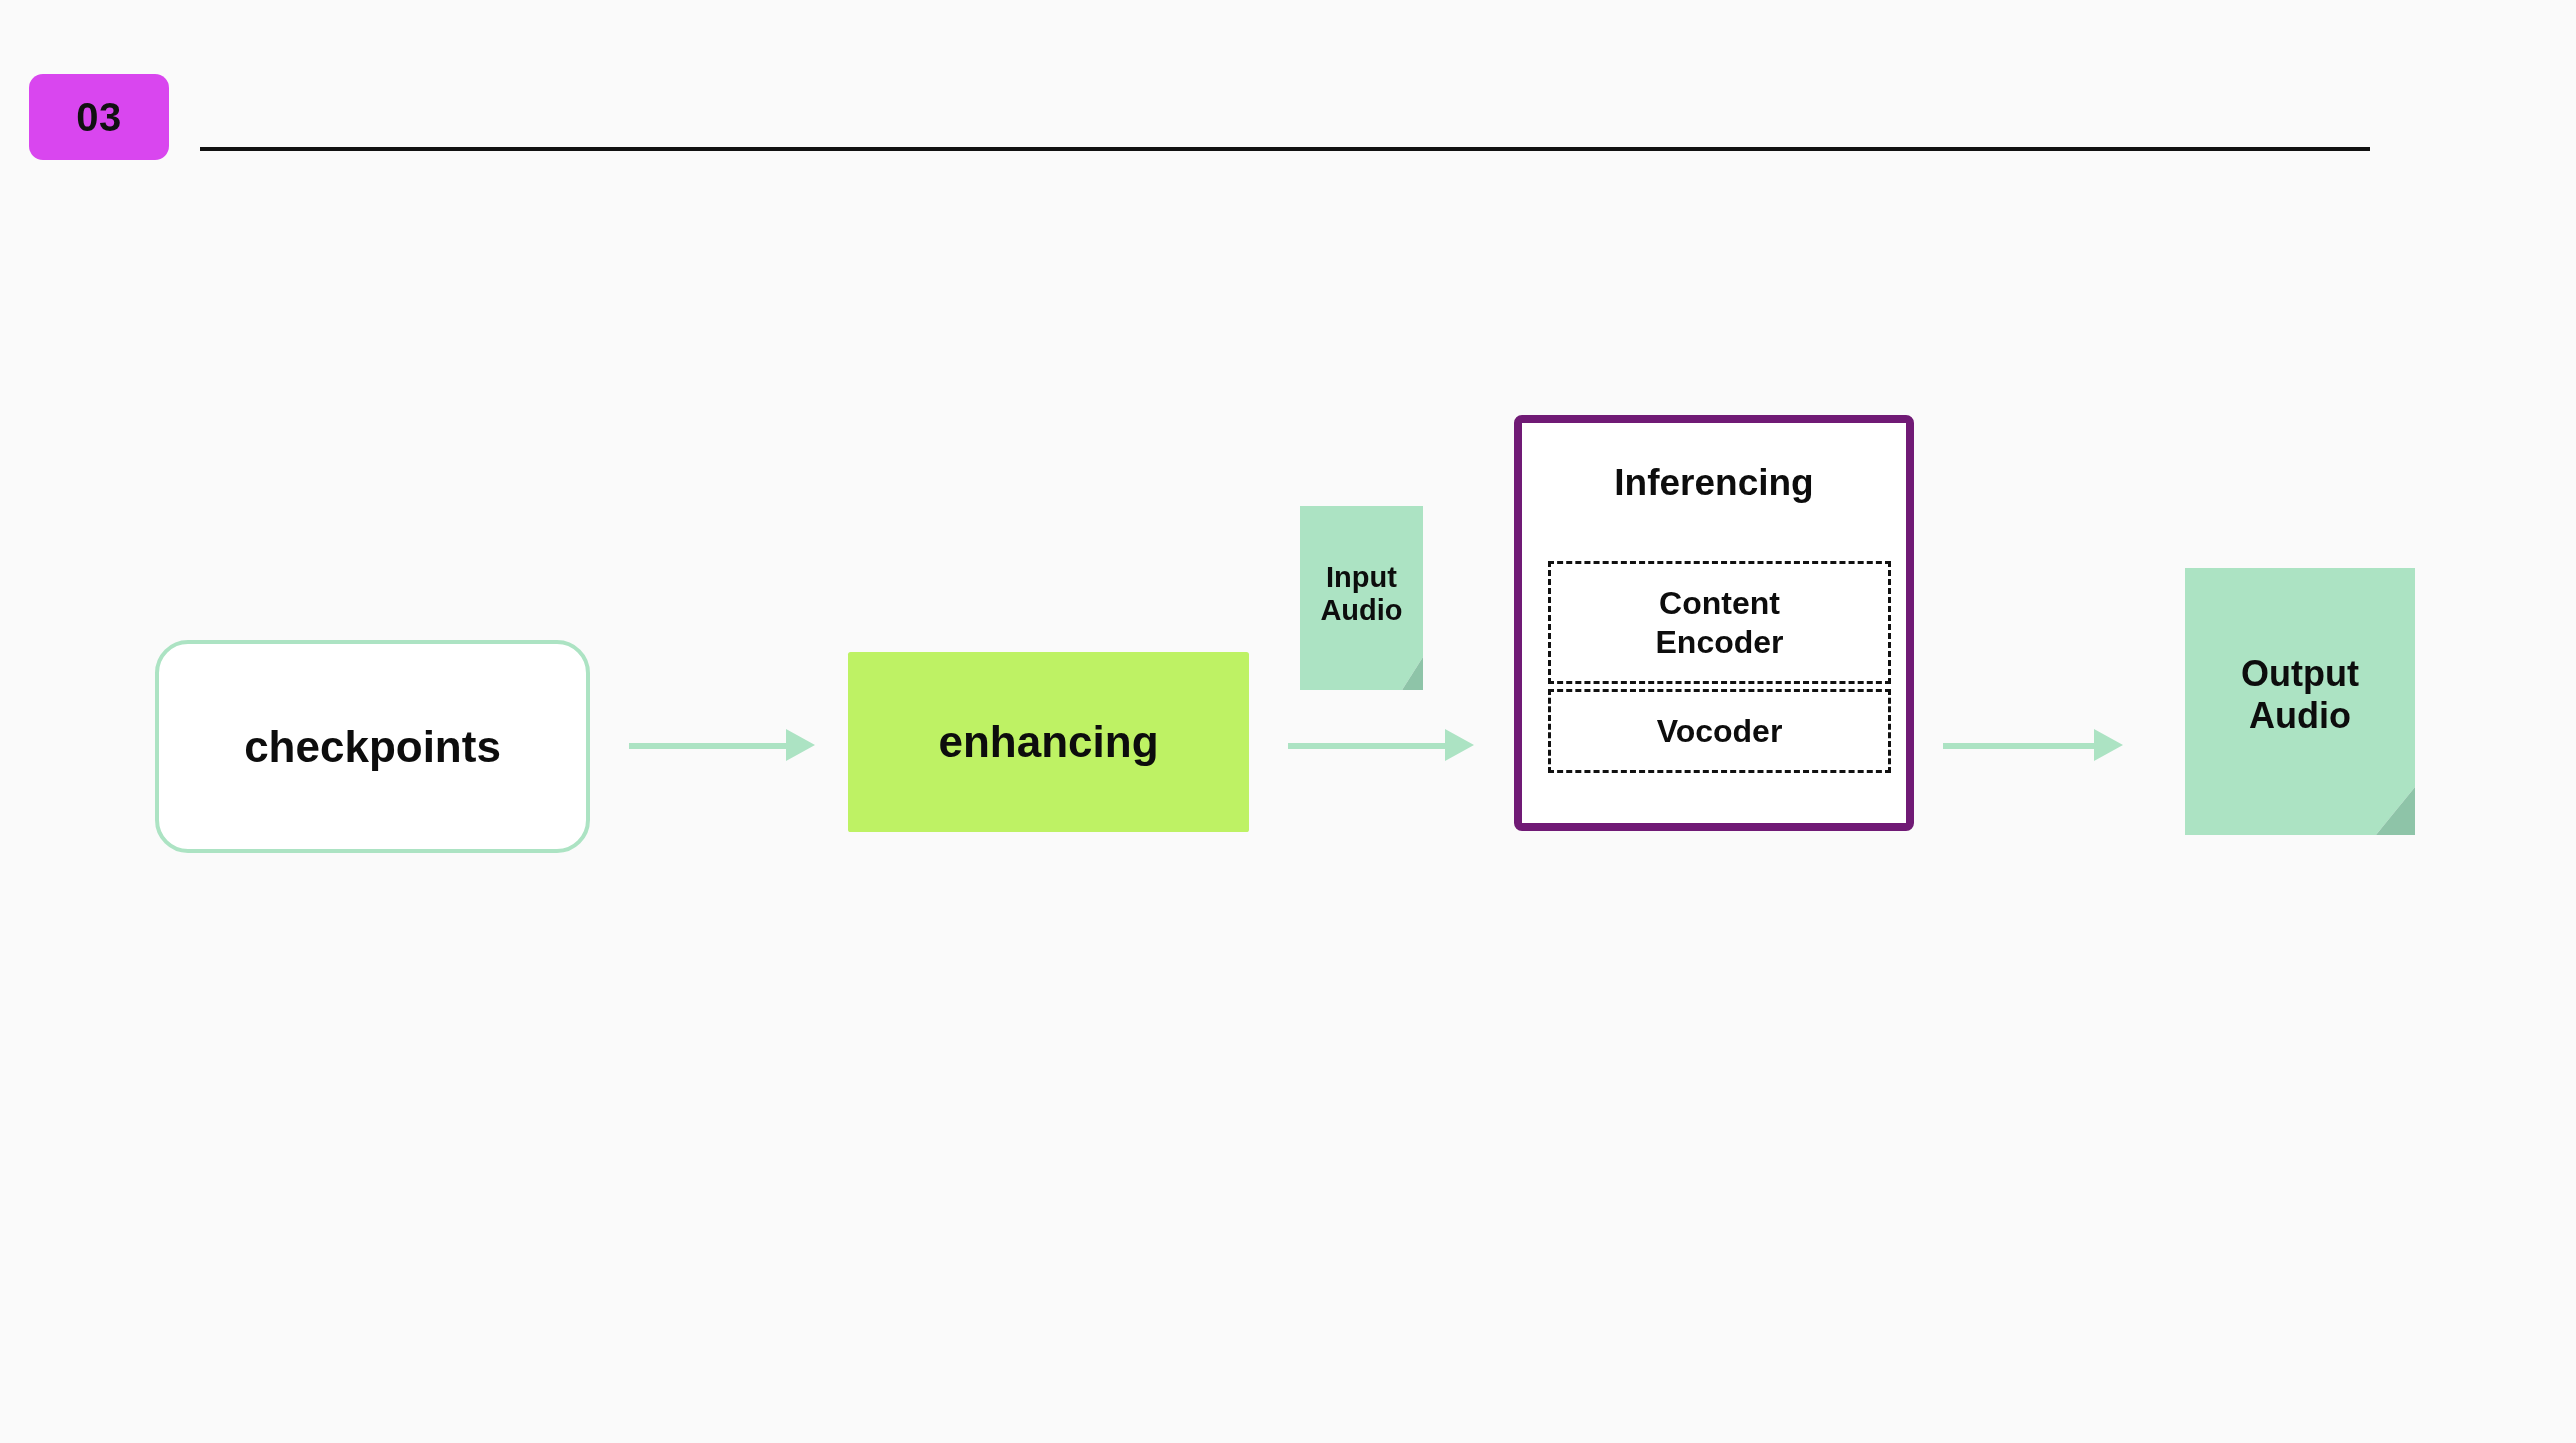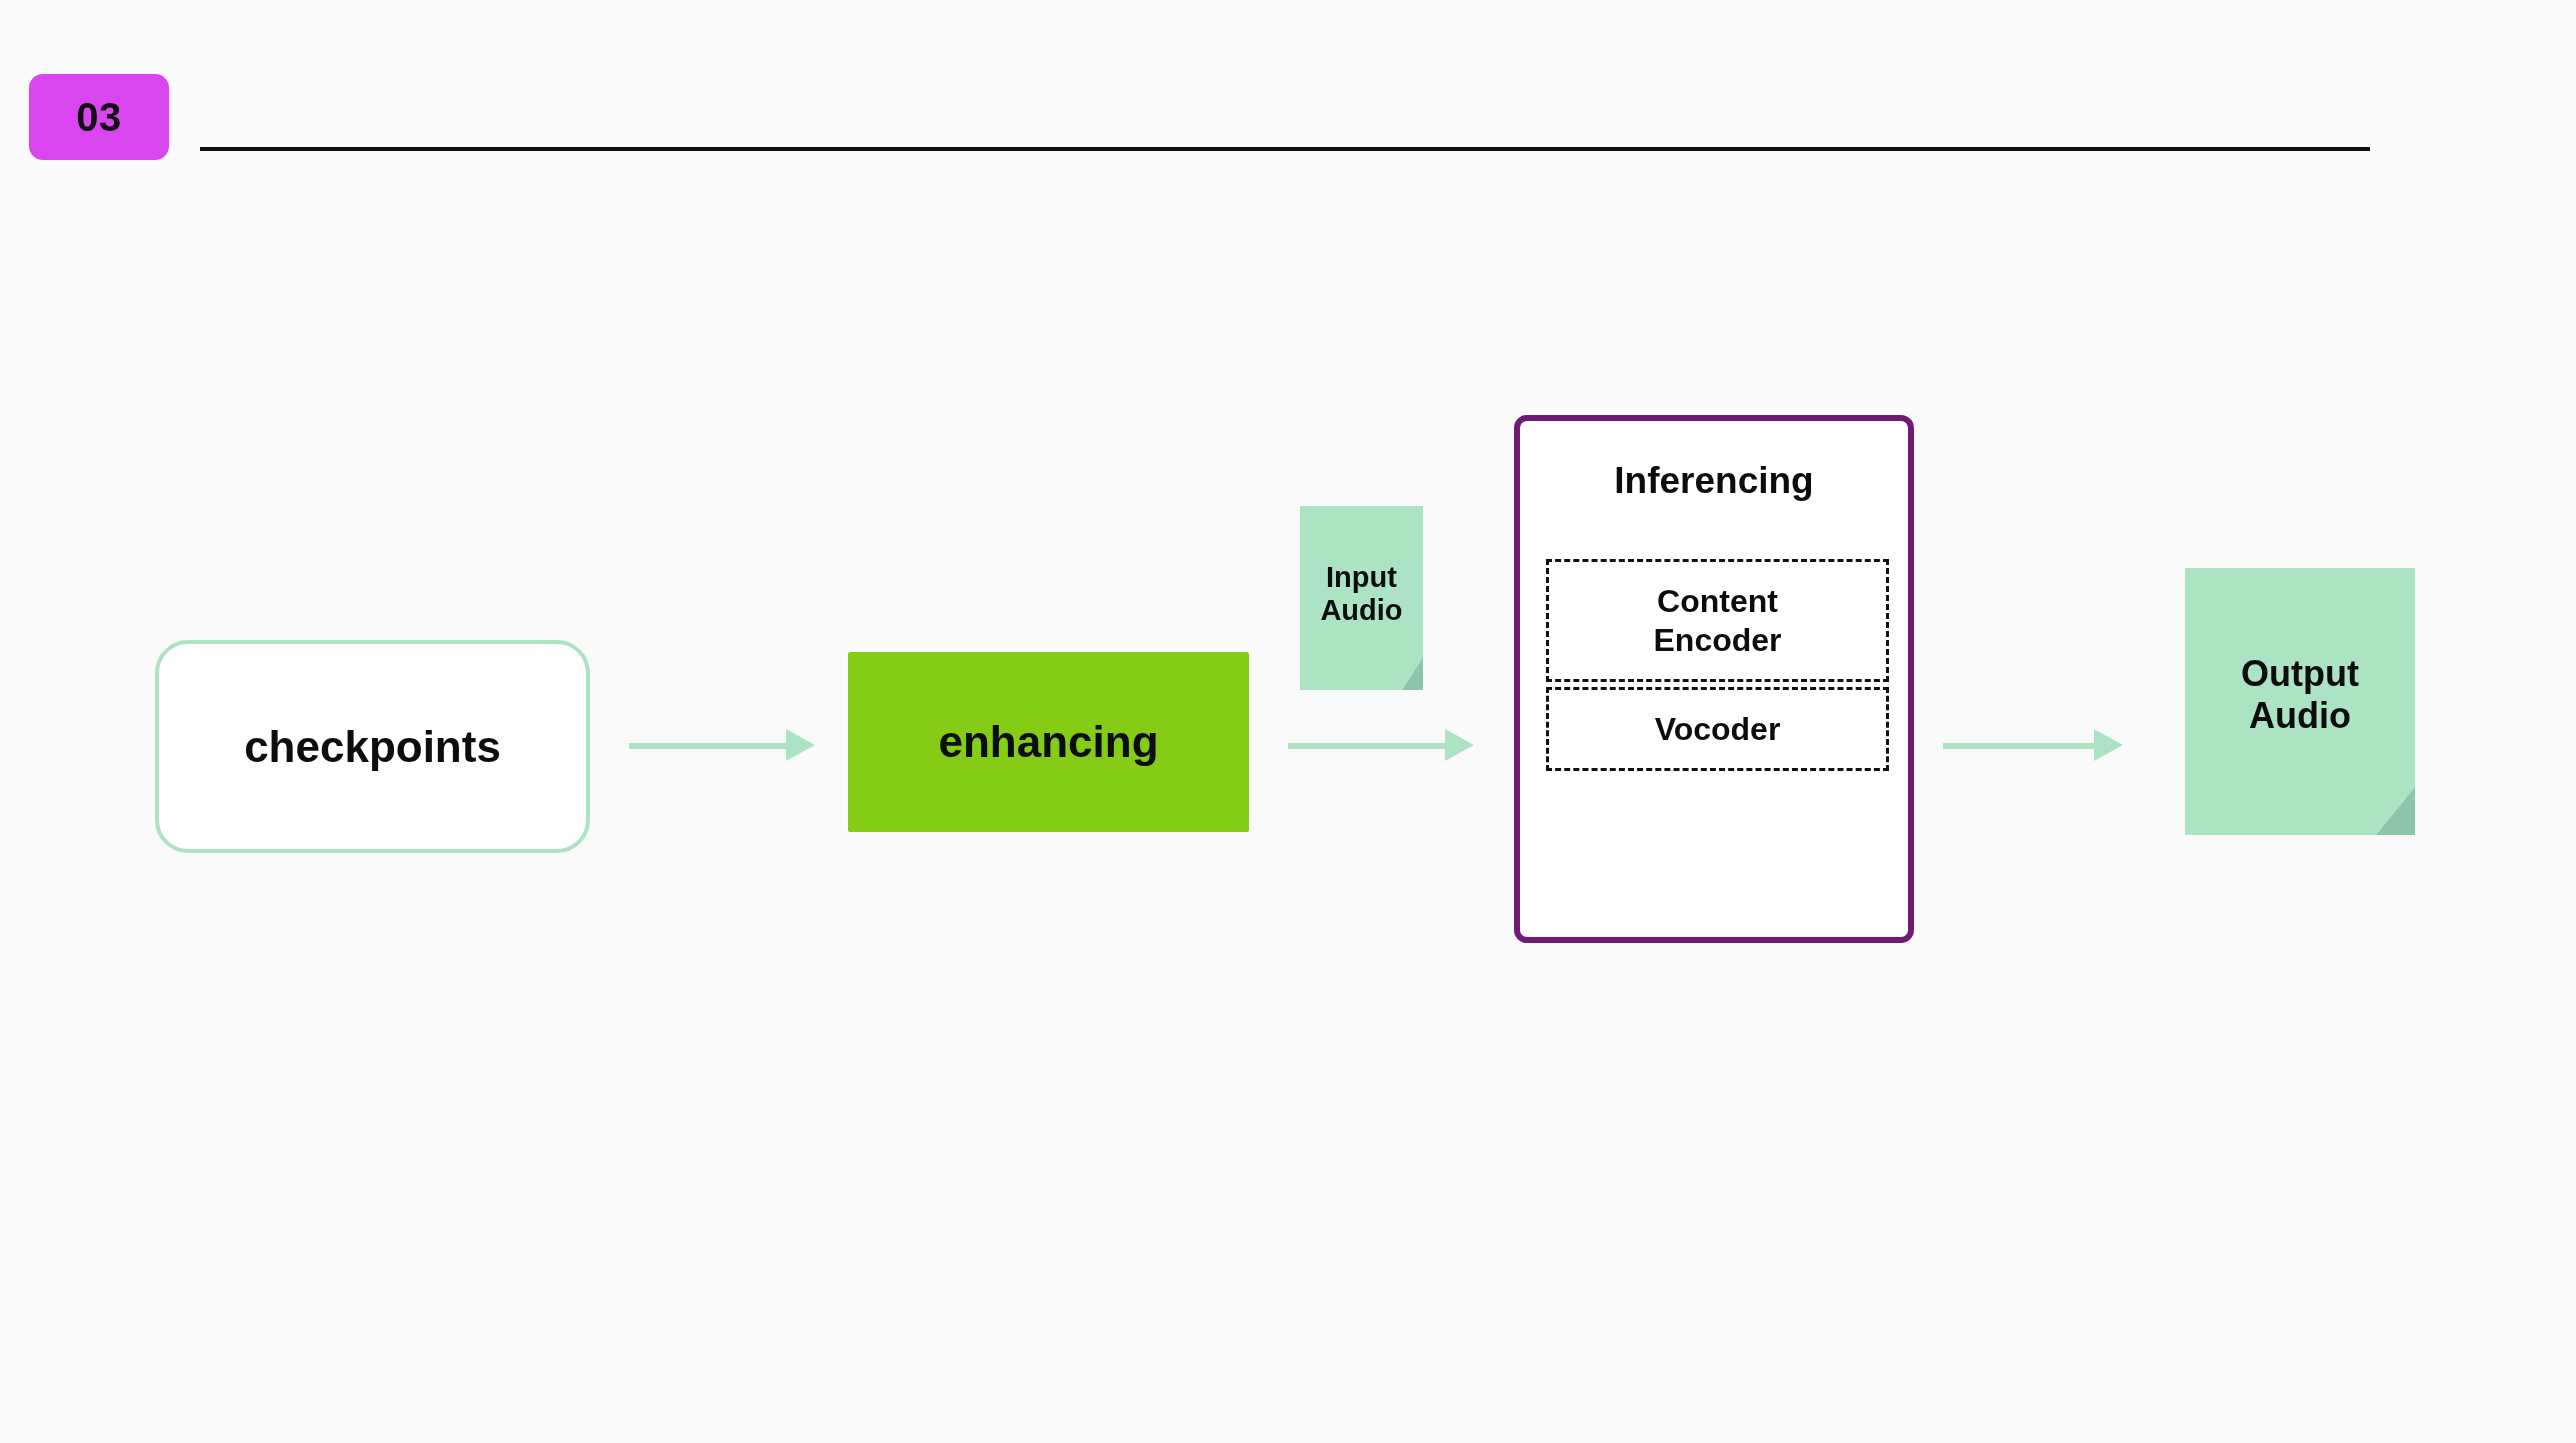--- a/index.html
+++ b/index.html
@@ -83,21 +83,21 @@
     color: #0d0d0d;
   }
 
   
   .node-enhancing {
     position: absolute;
     left: 848px;
     top: 652px;
     width: 401px;
     height: 180px;
-    background: #84cc16;
+    background: #bef264;
     border-radius: 2.6px;
     display: flex;
     align-items: center;
     justify-content: center;
   }
   .node-enhancing .label {
     font-size: 44px;
     font-weight: bold;
     color: #0d0d0d;
   }
@@ -148,24 +148,24 @@
     height: 267px;
     font-size: 36px;
   }
 
   
   .panel-inferencing {
     position: absolute;
     left: 1514px;
     top: 415px;
     width: 400px;
-    height: 528px;
+    height: 416px;
     background: #FFFFFF;
-    border: 6px solid #701a75;
-    border-radius: 13px;
+    border: 8px solid #701a75;
+    border-radius: 8px;
     box-sizing: border-box;
   }
   .panel-title {
     position: absolute;
     left: 0;
     right: 0;
     top: 39px;
     text-align: center;
     font-size: 37px;
     font-weight: bold;

